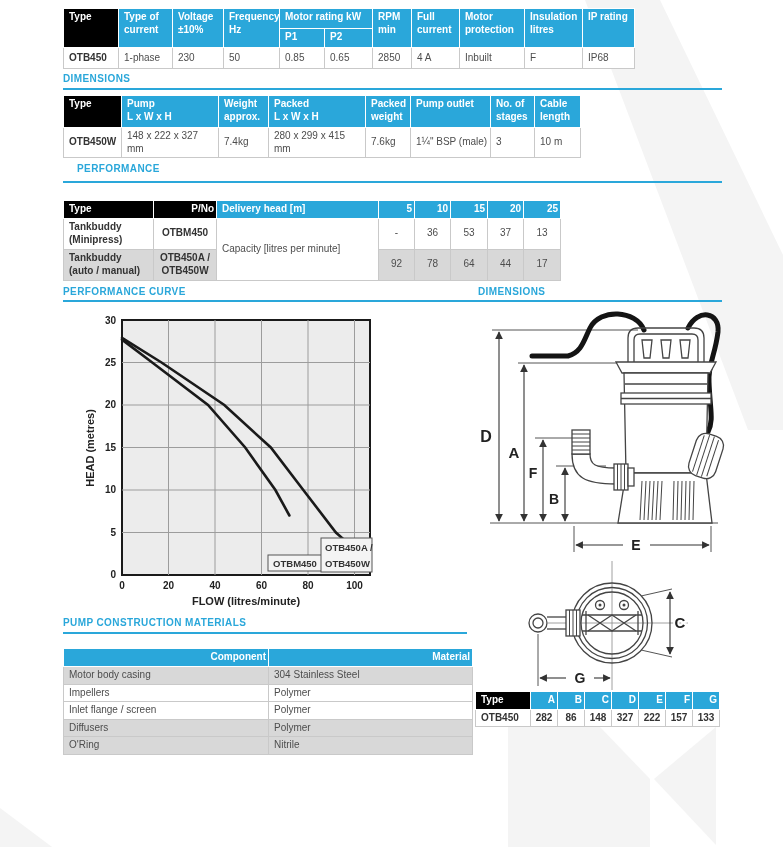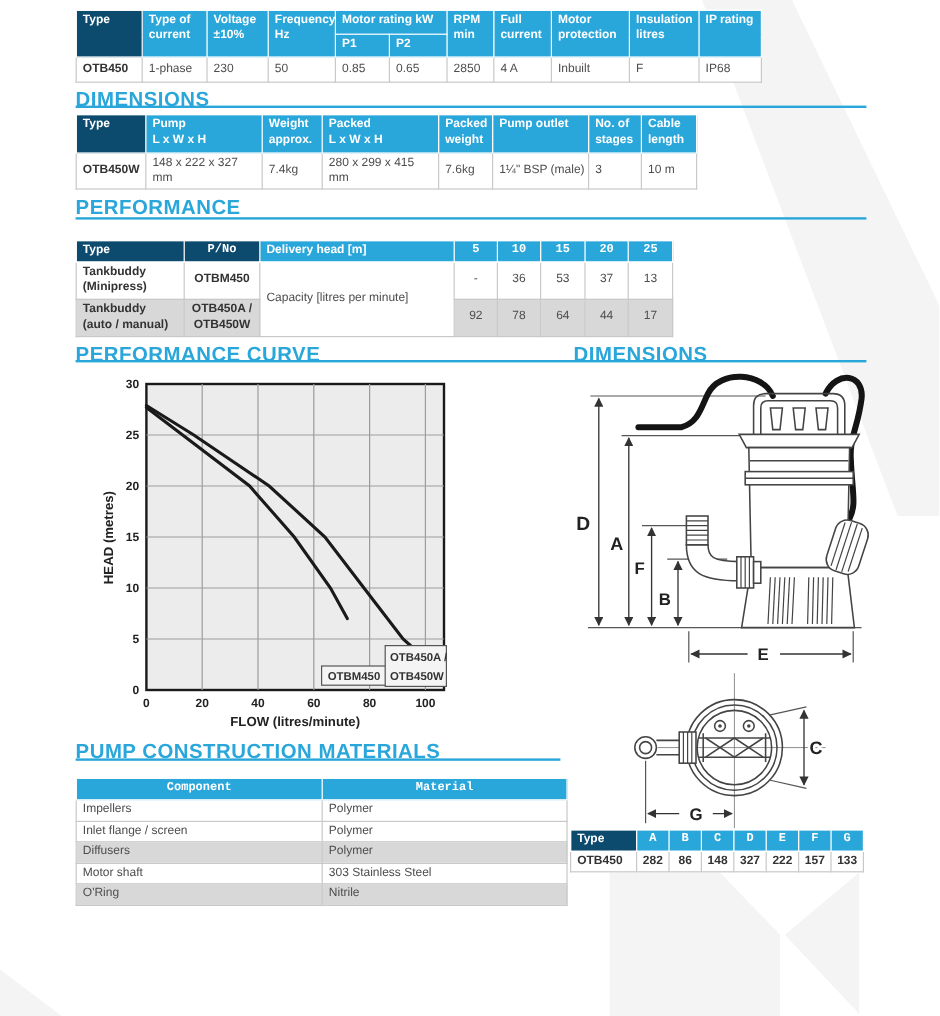--- a/index.html
+++ b/index.html
@@ -1,25 +1,25 @@
 <!DOCTYPE html>
 <html><head>
 <meta charset="utf-8">
 <style>
   html,body{margin:0;padding:0;background:#fff;}
   .page{position:relative;width:783px;height:847px;background:#ffffff;
         font-family:"Liberation Sans",sans-serif;overflow:hidden;}
   .abs{position:absolute;}
-  .sec-title{color:#2aa7da;font-size:17px;font-weight:bold;letter-spacing:.4px;}
+  .sec-title{color:#2aa7da;font-size:10px;font-weight:bold;letter-spacing:.4px;}
   .rule{height:2px;background:#2aa7da;}
   table{border-collapse:collapse;table-layout:fixed;}
   th{background:#2aa7da;color:#fff;font-size:10px;text-align:left;vertical-align:top;
      padding:2px 2px 2px 5px;border:1px solid #fff;font-weight:bold;line-height:1.25;white-space:pre-line;}
-  th.navy{background:#0c4a6e;}
-  th.ctr{text-align:center;padding-left:2px;font-family:Liberation Mono, monospace;}
+  th.navy{background:#000000;}
+  th.ctr{text-align:right;padding-left:2px;}
   th.mid{vertical-align:middle;}
   td{font-size:10px;color:#4d4d4d;background:#fff;border:1px solid #c9c9c9;
      padding:2px 2px 2px 5px;vertical-align:middle;line-height:1.25;}
   td.b{font-weight:bold;color:#333;}
   td.ctr{text-align:center;padding-left:2px;}
   td.gray{background:#d8d8d8;}
   td.pre{white-space:pre-line;}
   svg text{font-family:"Liberation Sans",sans-serif;}
   .dimlbl{font-weight:bold;fill:#222;paint-order:stroke;stroke:#ffffff;stroke-width:4px;}
   .ln{fill:#ffffff;stroke:#444;stroke-width:1.3;}
@@ -136,21 +136,21 @@
         <td>7.4kg</td>
         <td>280 x 299 x 415 mm</td>
         <td>7.6kg</td>
         <td>1¼" BSP (male)</td>
         <td>3</td>
         <td>10 m</td>
       </tr>
     </tbody>
   </table>
 
-  <div class="abs sec-title" style="left:63px;top:163px">PERFORMANCE</div>
+  <div class="abs sec-title" style="left:77px;top:163px">PERFORMANCE</div>
   <div class="abs rule" style="left:63px;top:181px;width:659px"></div>
 
   <table class="abs" style="left:63px;top:200px;width:497px">
     <colgroup>
         <col style="width:90px">
         <col style="width:63px">
         <col style="width:162px">
         <col style="width:36px">
         <col style="width:36px">
         <col style="width:37px">
@@ -421,35 +421,35 @@
         <col style="width:204px">
       </colgroup>
     <thead>
       <tr style="height:18px">
         <th class="ctr mid">Component</th>
         <th class="ctr mid">Material</th>
       </tr>
     </thead>
     <tbody>
       <tr style="height:17.5px">
+        <td class="gray">Motor body casing</td>
+        <td class="gray">304 Stainless Steel</td>
+      </tr>
+      <tr style="height:17.5px">
         <td>Impellers</td>
         <td>Polymer</td>
       </tr>
       <tr style="height:17.5px">
         <td>Inlet flange / screen</td>
         <td>Polymer</td>
       </tr>
       <tr style="height:17.5px">
         <td class="gray">Diffusers</td>
         <td class="gray">Polymer</td>
       </tr>
       <tr style="height:17.5px">
-        <td>Motor shaft</td>
-        <td>303 Stainless Steel</td>
-      </tr>
-      <tr style="height:17.5px">
         <td class="gray">O'Ring</td>
         <td class="gray">Nitrile</td>
       </tr>
     </tbody>
   </table>
 
 </div>
 
 </body></html>

